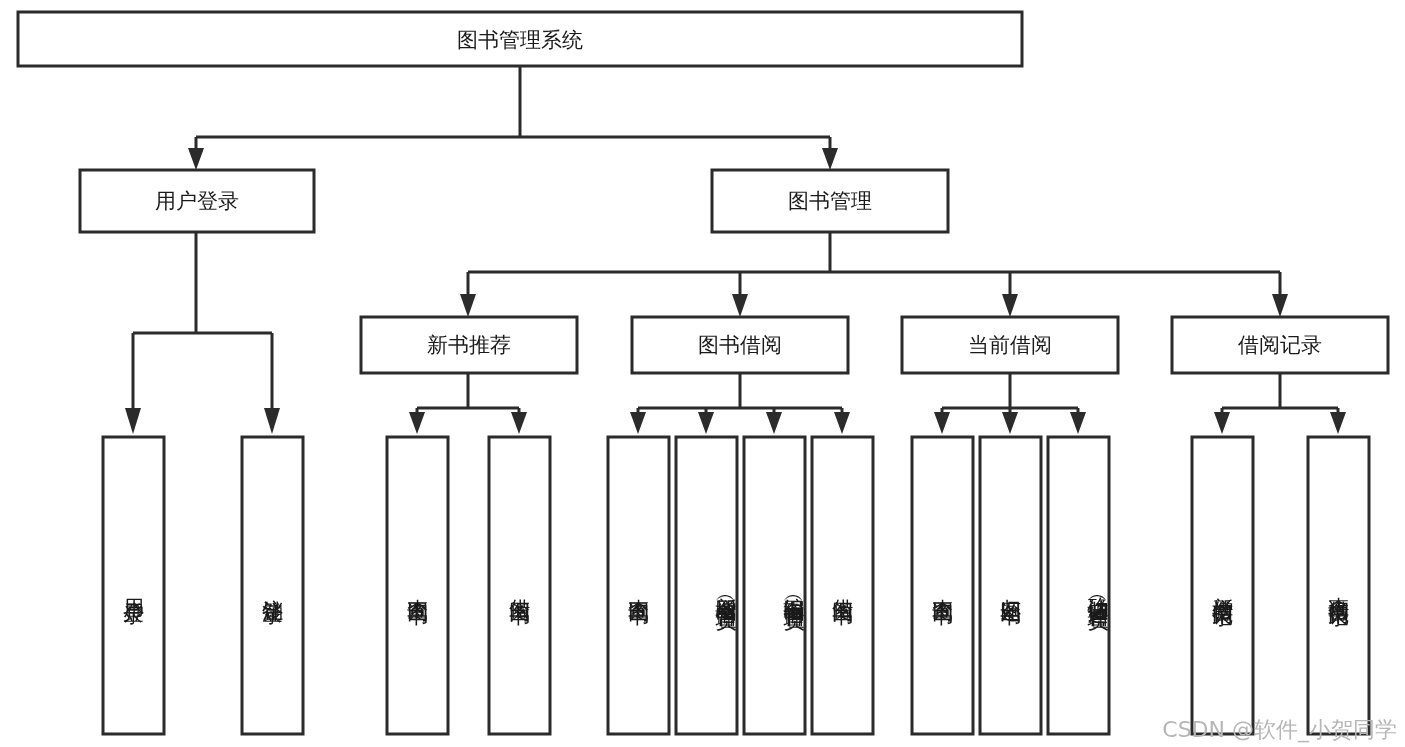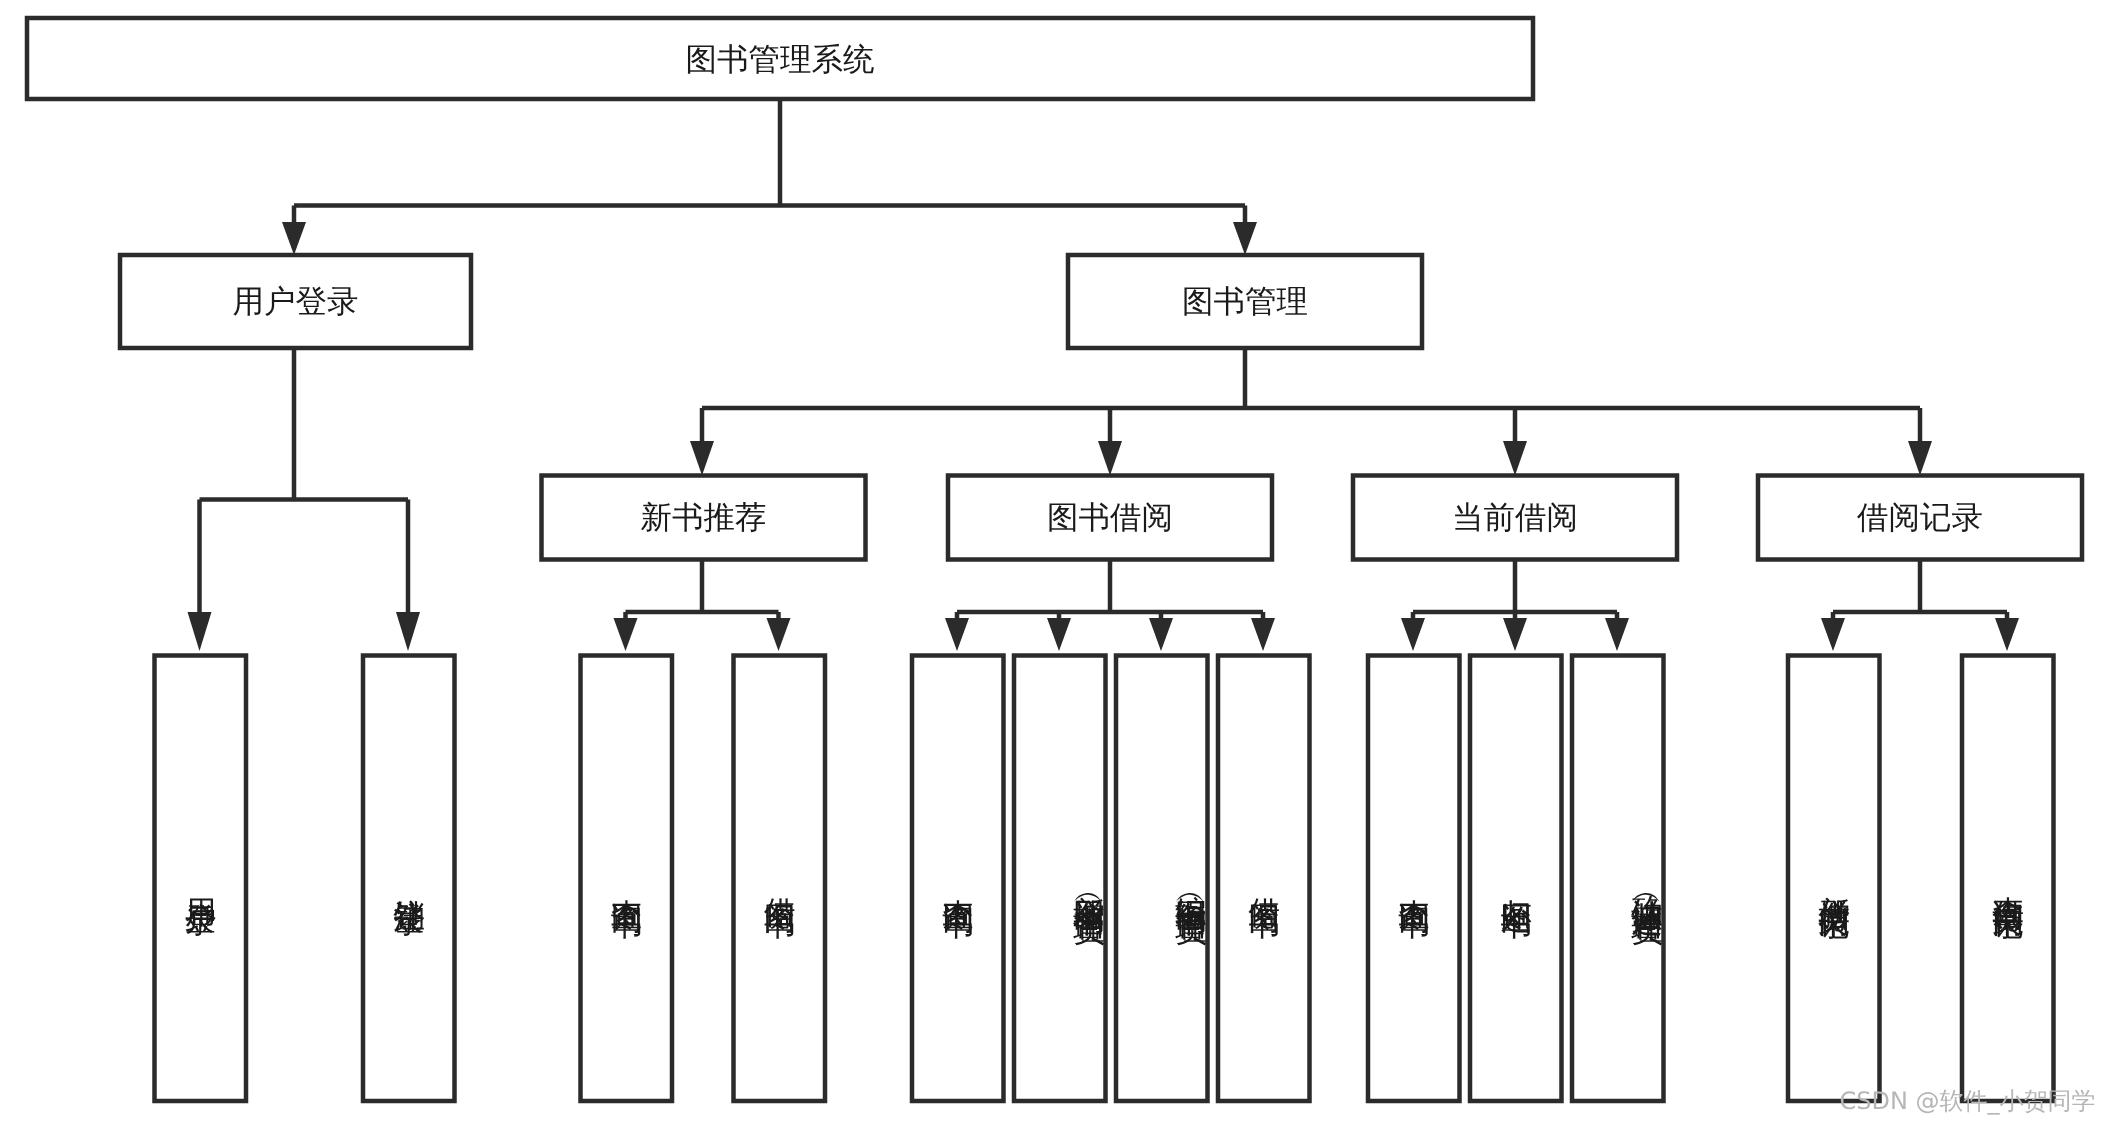--- a/index.html
+++ b/index.html
@@ -59,21 +59,21 @@
     letter-spacing: 2px;
     text-align: center;
     white-space: nowrap;
     pointer-events: none;
   }
   .watermark {
     position: absolute;
     right: 8px;
     bottom: 2px;
     font-family: "DejaVu Sans", "Liberation Sans", sans-serif;
-    font-size: 16px;
+    font-size: 22px;
     color: #b6b6b6;
     white-space: nowrap;
   }
 </style>
 </head>
 <body>
 
 <div id="diagram-root">
 
   <svg class="tree-canvas" viewBox="0 0 1405 747" xmlns="http://www.w3.org/2000/svg">

